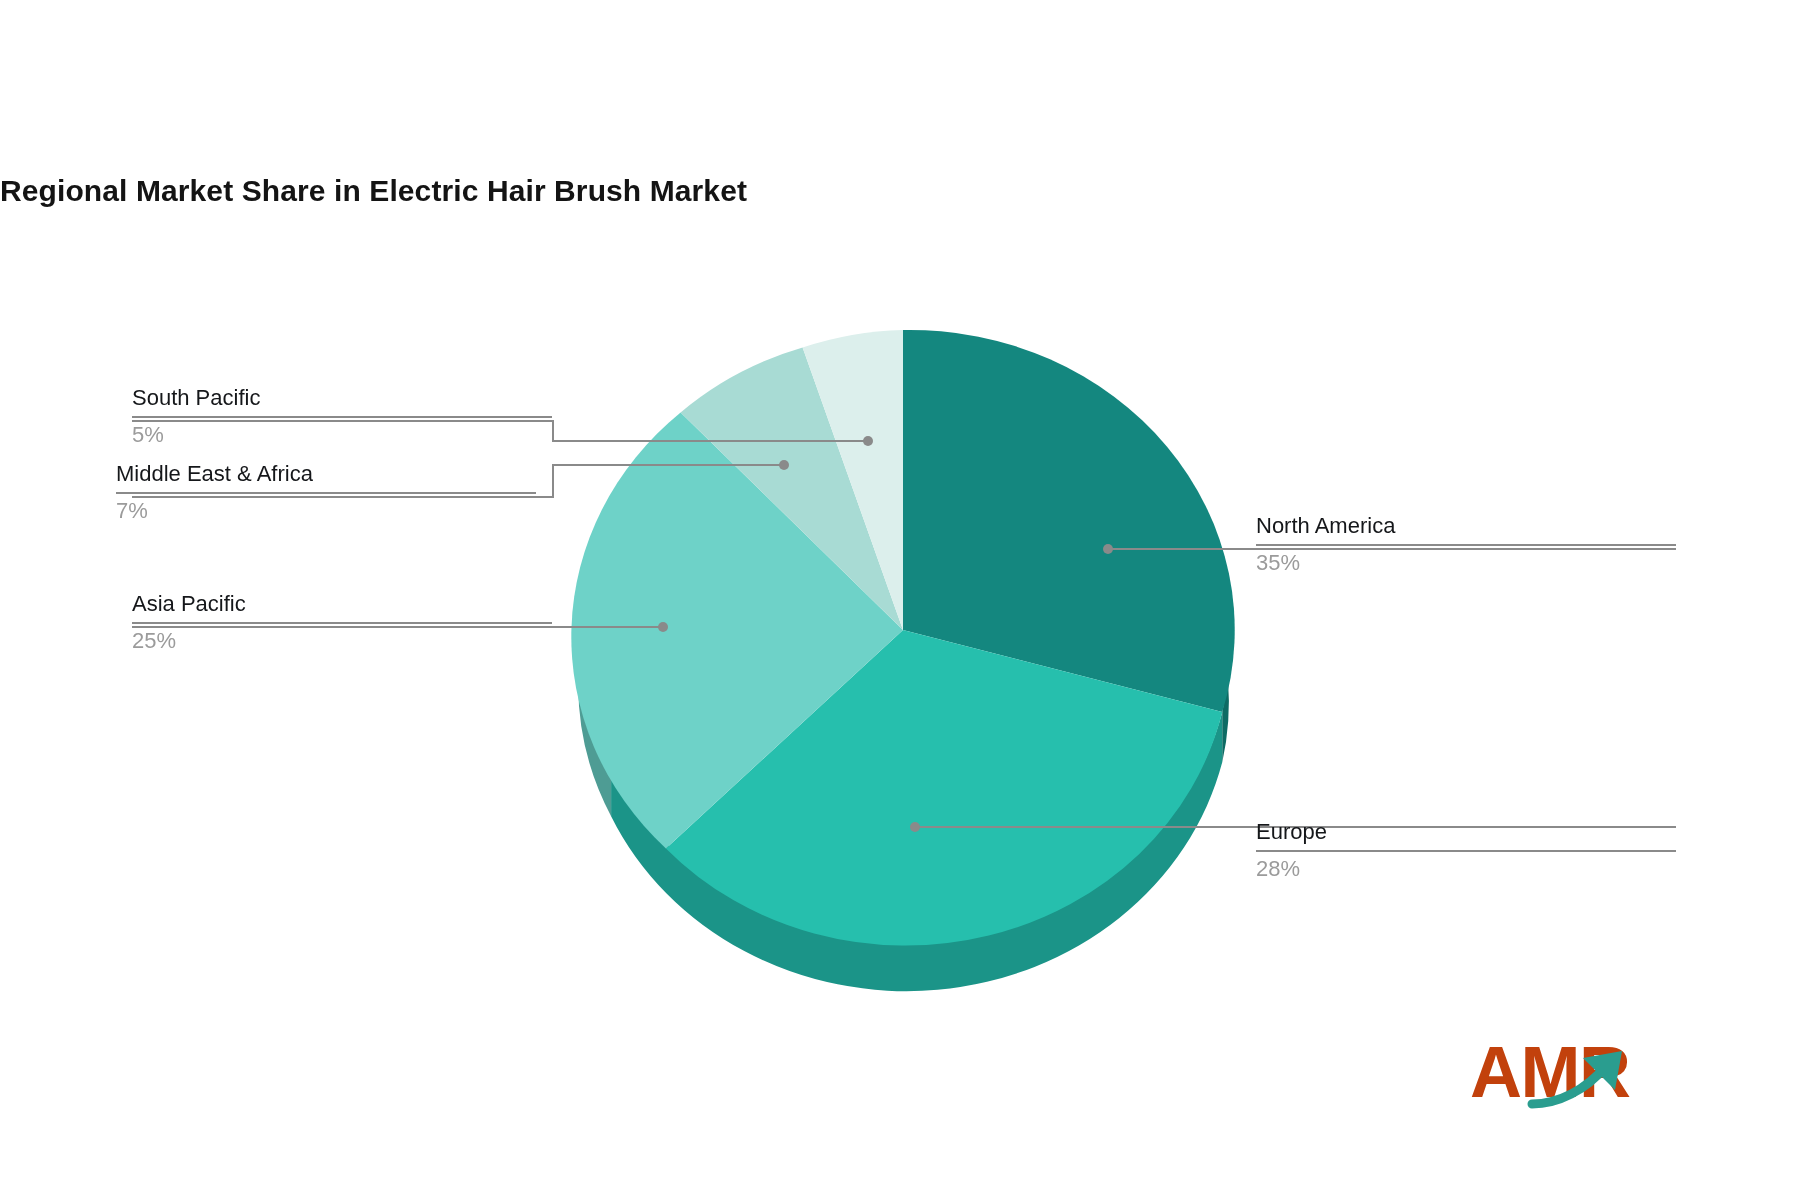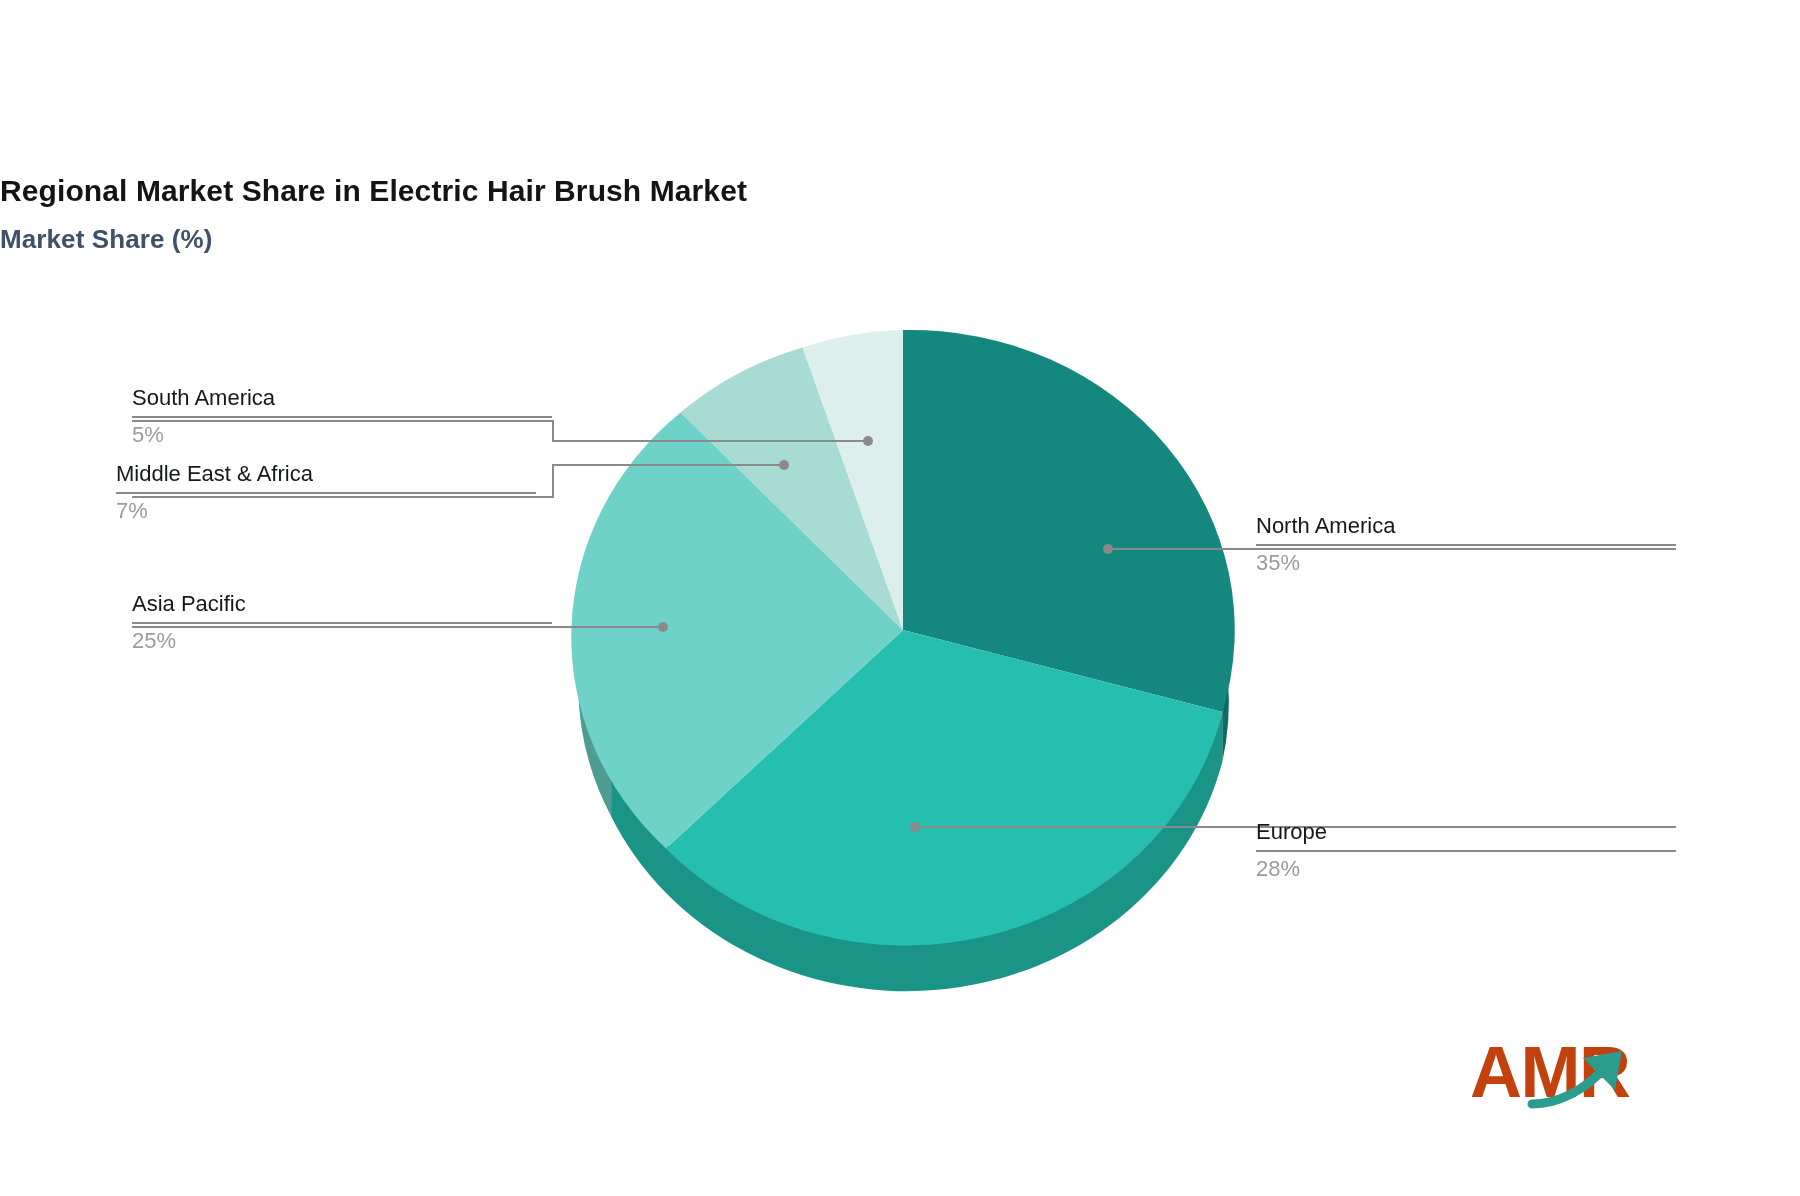--- a/index.html
+++ b/index.html
@@ -146,25 +146,24 @@
     <path d="M 784 465 L 553 465 L 553 497 L 132 497"></path>
     <circle cx="784" cy="465" r="5" fill="#8a8a8a" stroke="none"></circle>
 
     <path d="M 868 441 L 553 441 L 553 421 L 132 421"></path>
     <circle cx="868" cy="441" r="5" fill="#8a8a8a" stroke="none"></circle>
   </g>
 </svg>
 
 <div class="title-block">
   <div class="chart-title">Regional Market Share in Electric Hair Brush Market</div>
-  <div class="chart-subtitle">Market Share (%)</div>
 </div>
 
 <div class="callout left" style="left:132px; top:385px; width:420px;">
-  <div class="lbl-name">South America</div>
+  <div class="lbl-name">South Pacific</div>
   <div class="lbl-rule"></div>
   <div class="lbl-val">5%</div>
 </div>
 
 <div class="callout left" style="left:116px; top:461px; width:420px;">
   <div class="lbl-name">Middle East &amp; Africa</div>
   <div class="lbl-rule"></div>
   <div class="lbl-val">7%</div>
 </div>
 

